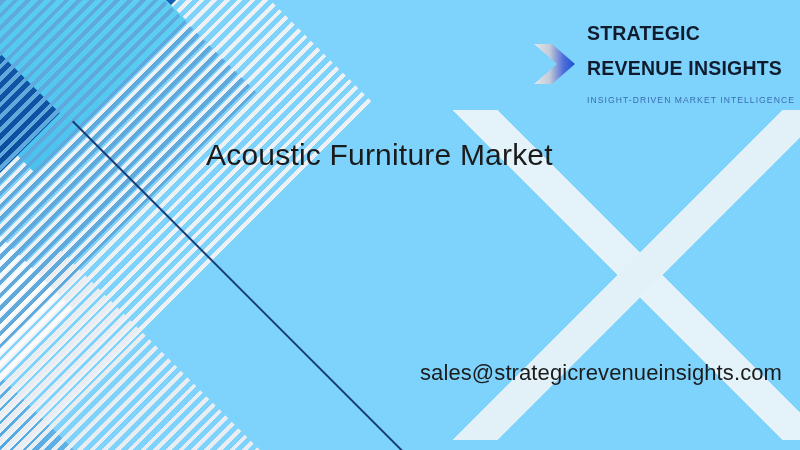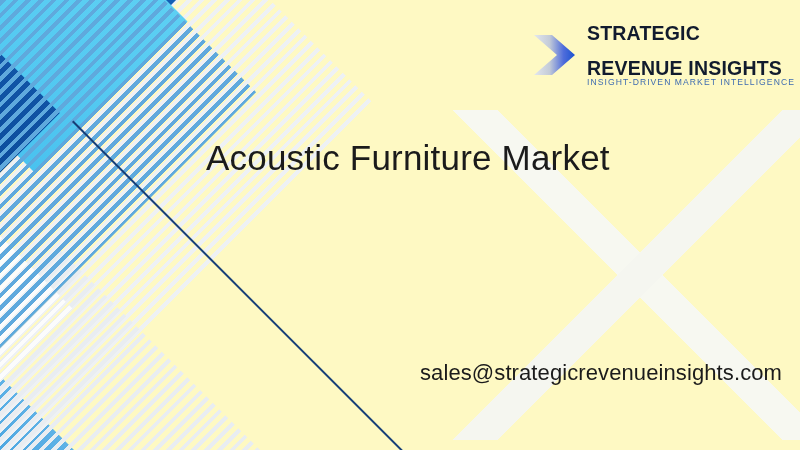--- a/index.html
+++ b/index.html
@@ -1,21 +1,21 @@
 <!DOCTYPE html>
 <html><head>
 <meta charset="utf-8">
 <style>
   html,body{margin:0;padding:0;background:#ffffff;}
   body{font-family:"Liberation Sans", sans-serif;}
 
   .slide{
     position:relative;
     width:800px;height:450px;
-    background:#fef9c3;
+    background:#7dd3fc;
     overflow:hidden;
   }
 
   
   .deco{
     position:absolute;inset:0;
     overflow:hidden;
     pointer-events:none;
   }
 
@@ -145,32 +145,32 @@
   .logo-text{display:flex;flex-direction:column;line-height:1;}
   .logo-word{
     font-weight:bold;
     font-size:19.5px;
     letter-spacing:.2px;
     color:#111b2e;
     white-space:nowrap;
   }
   .logo-word.second{margin-top:15px;}
   .logo-tagline{
-    margin-top:0;
+    margin-top:18px;
     font-size:8.6px;
     letter-spacing:1.05px;
     color:#3d6bb0;
     white-space:nowrap;
   }
 
   
   .title{
     position:absolute;
     left:206px;top:138px;
-    font-size:35px;
+    font-size:30px;
     color:#1b1b1b;
     letter-spacing:.2px;
     white-space:nowrap;
     text-align:right;
   }
 
   
   .email{
     position:absolute;
     right:18px;top:360px;

